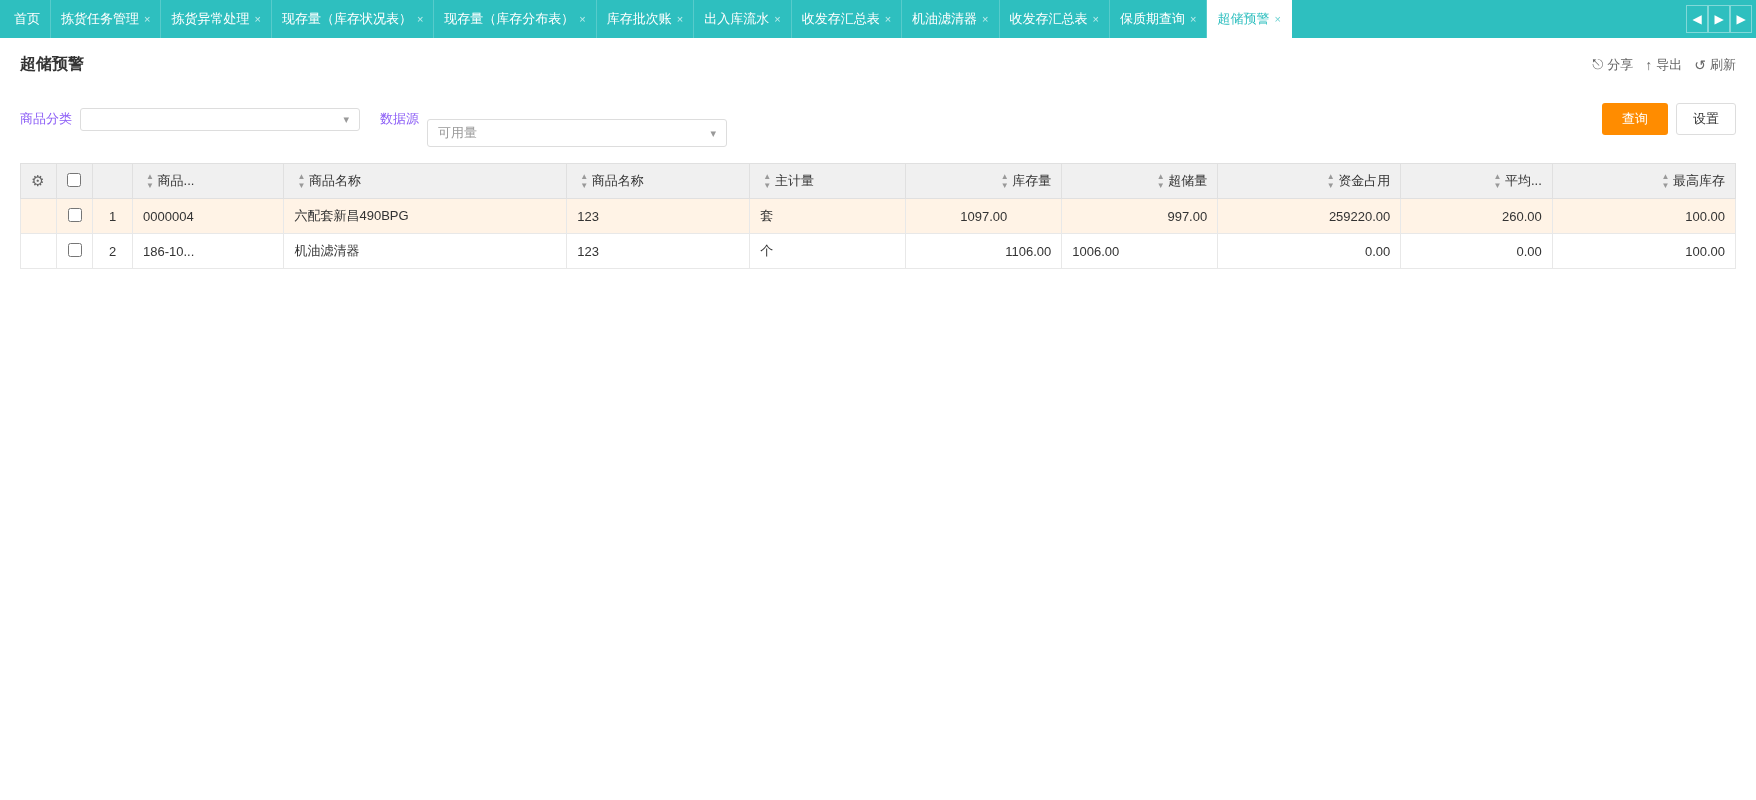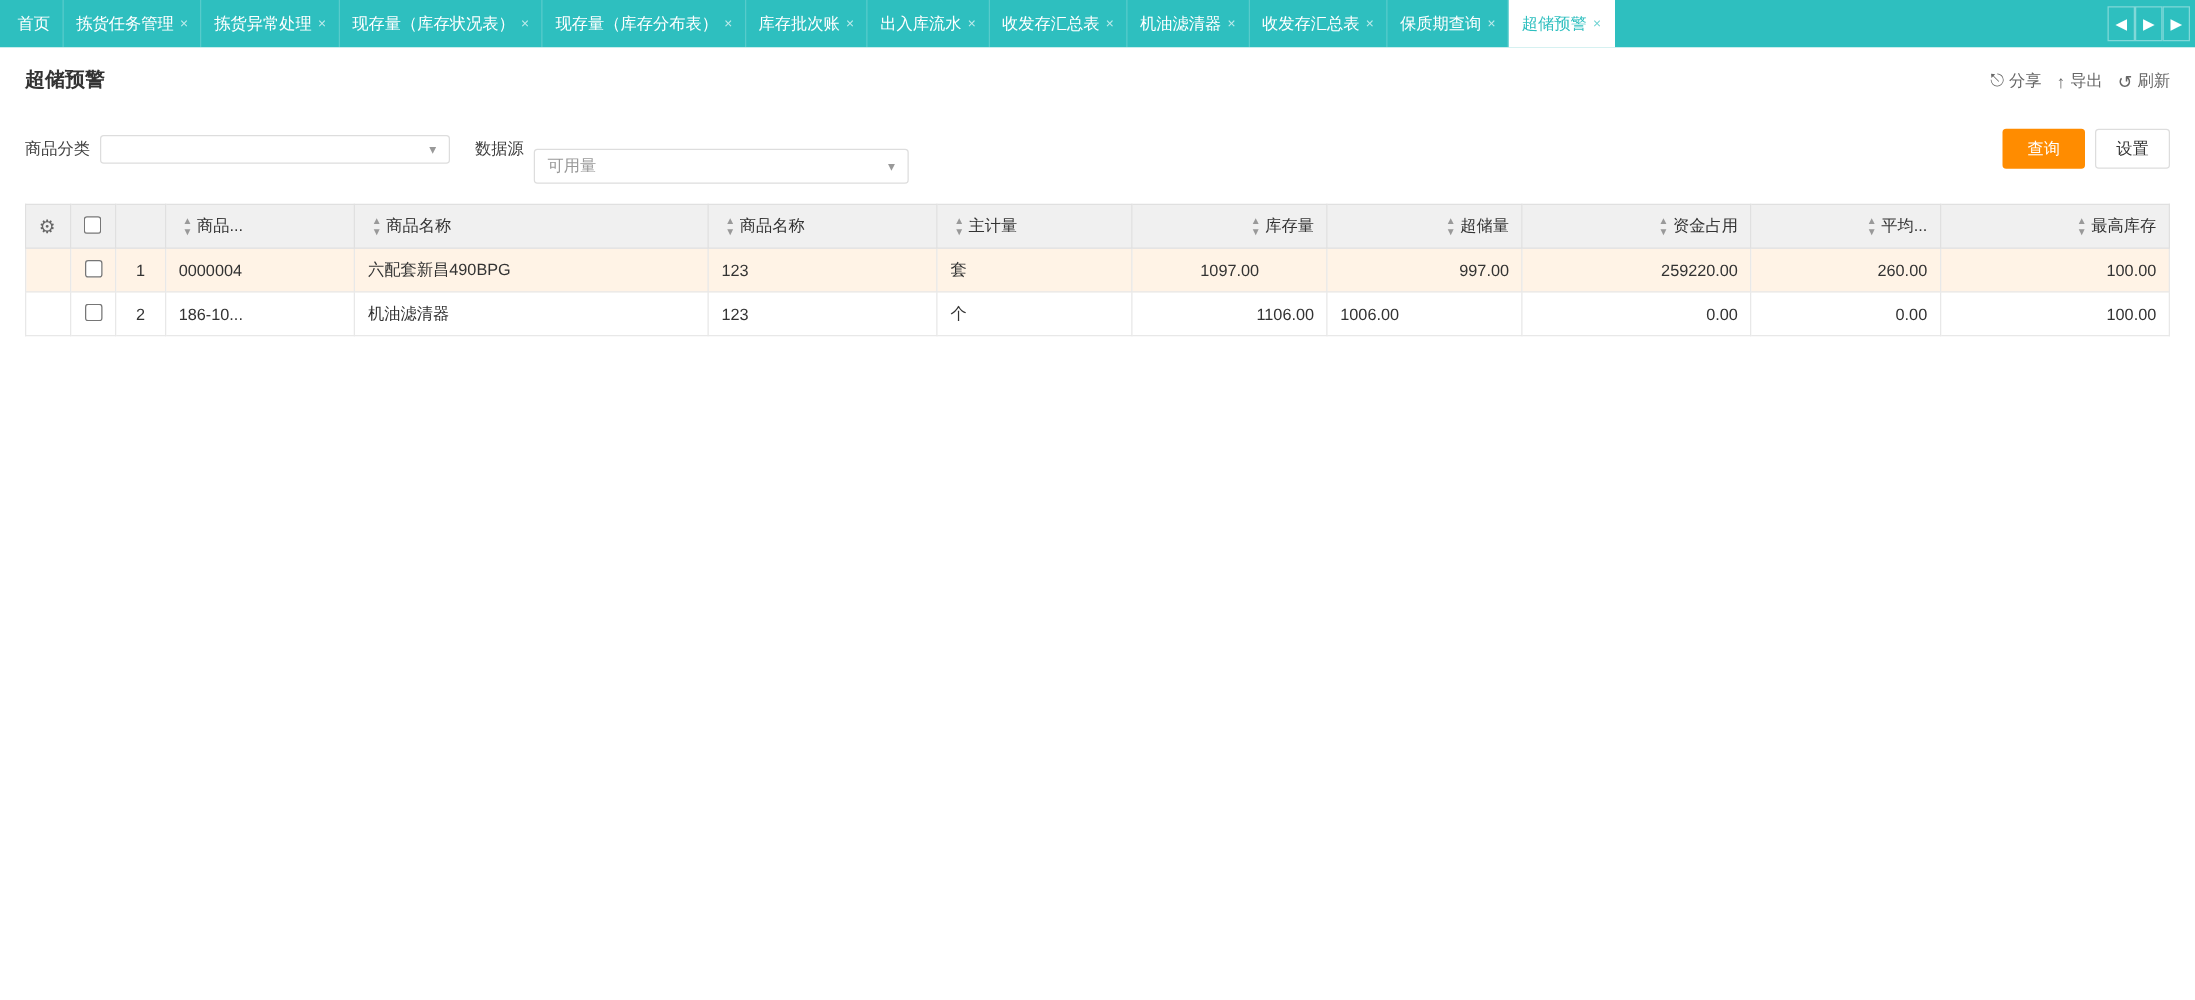--- a/index.html
+++ b/index.html
@@ -92,21 +92,21 @@
       gap: 20px;
       margin-bottom: 16px;
     }
     .filter-item {
       display: flex;
       align-items: center;
       gap: 8px;
     }
     .filter-label {
       font-size: 13px;
-      color: #404040;
+      color: #8b5cf6;
       white-space: nowrap;
     }
     .filter-select {
       display: flex;
       align-items: center;
       border: 1px solid #ddd;
       border-radius: 3px;
       padding: 4px 10px;
       min-width: 280px;
       background: #fff;

